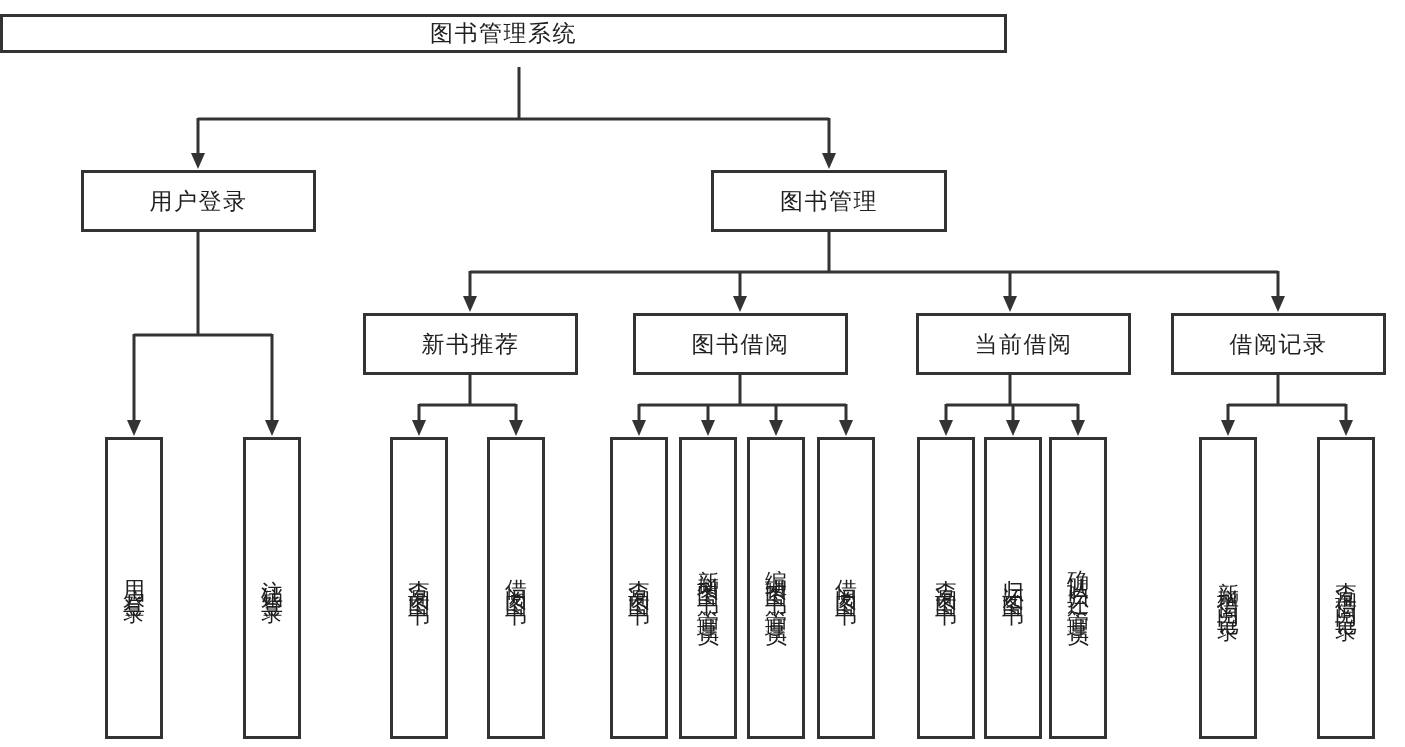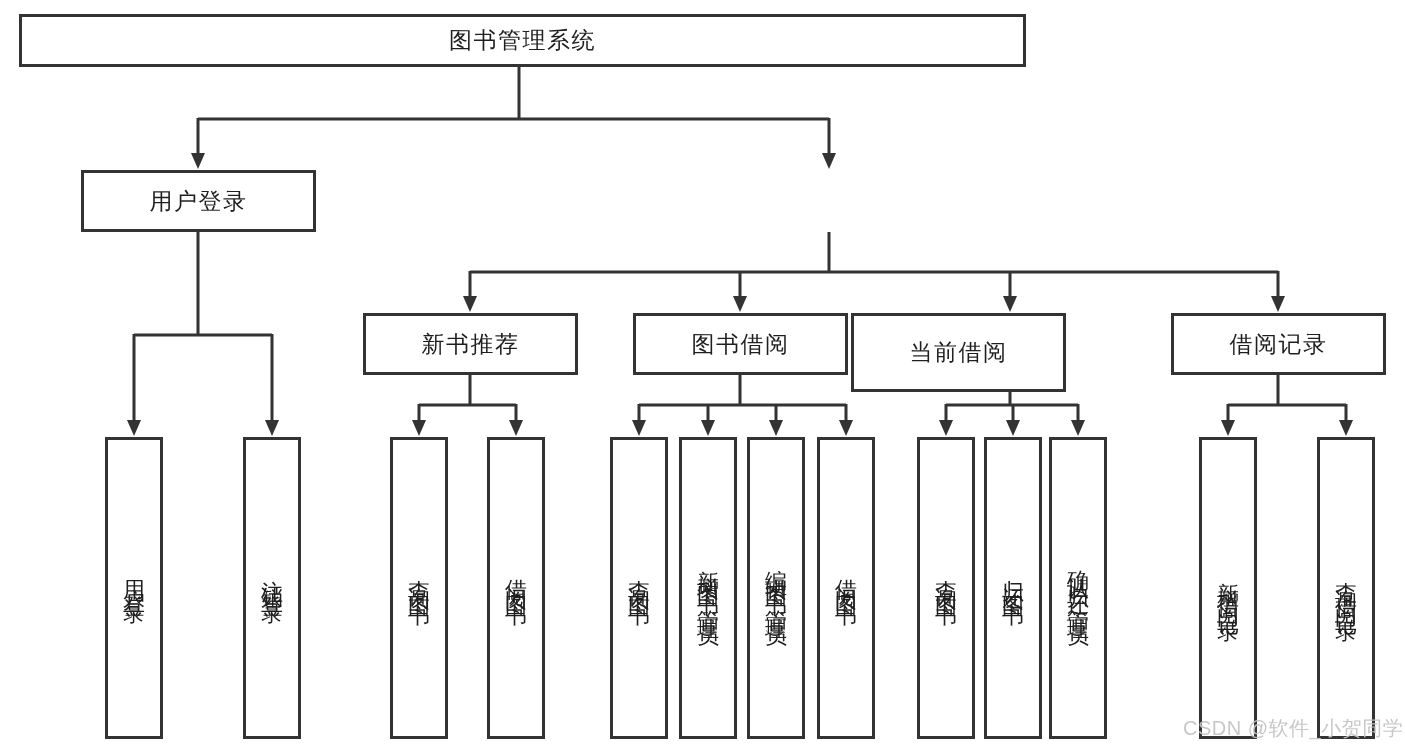--- a/index.html
+++ b/index.html
@@ -115,35 +115,38 @@
       <polygon points="769,420 783,420 776,436"></polygon>
       <polygon points="839,420 853,420 846,436"></polygon>
       <polygon points="939,420 953,420 946,436"></polygon>
       <polygon points="1006,420 1020,420 1013,436"></polygon>
       <polygon points="1071,420 1085,420 1078,436"></polygon>
       <polygon points="1221,420 1235,420 1228,436"></polygon>
       <polygon points="1339,420 1353,420 1346,436"></polygon>
     </g>
   </svg>
 
-  <div class="hbox" style="left:19px;top:14px;width:1007px;height:53px">
+  <div class="hbox" style="left:0;top:14px;width:1007px;height:39px">
     <span class="hlabel">图书管理系统</span>
   </div>
 
   <div class="hbox" style="left:81px;top:170px;width:235px;height:62px">
     <span class="hlabel">用户登录</span>
+  </div>
+  <div class="hbox" style="left:711px;top:170px;width:236px;height:62px">
+    <span class="hlabel">图书管理</span>
   </div>
 
   <div class="hbox" style="left:633px;top:313px;width:215px;height:62px">
     <span class="hlabel">图书借阅</span>
   </div>
   <div class="hbox" style="left:363px;top:313px;width:215px;height:62px">
     <span class="hlabel">新书推荐</span>
   </div>
-  <div class="hbox" style="left:851px;top:313px;width:215px;height:79px">
+  <div class="hbox" style="left:916px;top:313px;width:215px;height:62px">
     <span class="hlabel">当前借阅</span>
   </div>
   <div class="hbox" style="left:1171px;top:313px;width:215px;height:62px">
     <span class="hlabel">借阅记录</span>
   </div>
 
   <div class="vbox" style="left:105px">
     <span class="vlabel">用户登录</span>
   </div>
   <div class="vbox" style="left:243px">
@@ -180,15 +183,14 @@
     <span class="vlabel vlabel--long">确认归还（管理员）</span>
   </div>
 
   <div class="vbox" style="left:1199px">
     <span class="vlabel vlabel--long">新增借阅记录</span>
   </div>
   <div class="vbox" style="left:1317px">
     <span class="vlabel vlabel--long">查询借阅记录</span>
   </div>
 
-  <div class="watermark">CSDN @软件_小贺同学</div>
 
 </div>
 
 </body></html>

